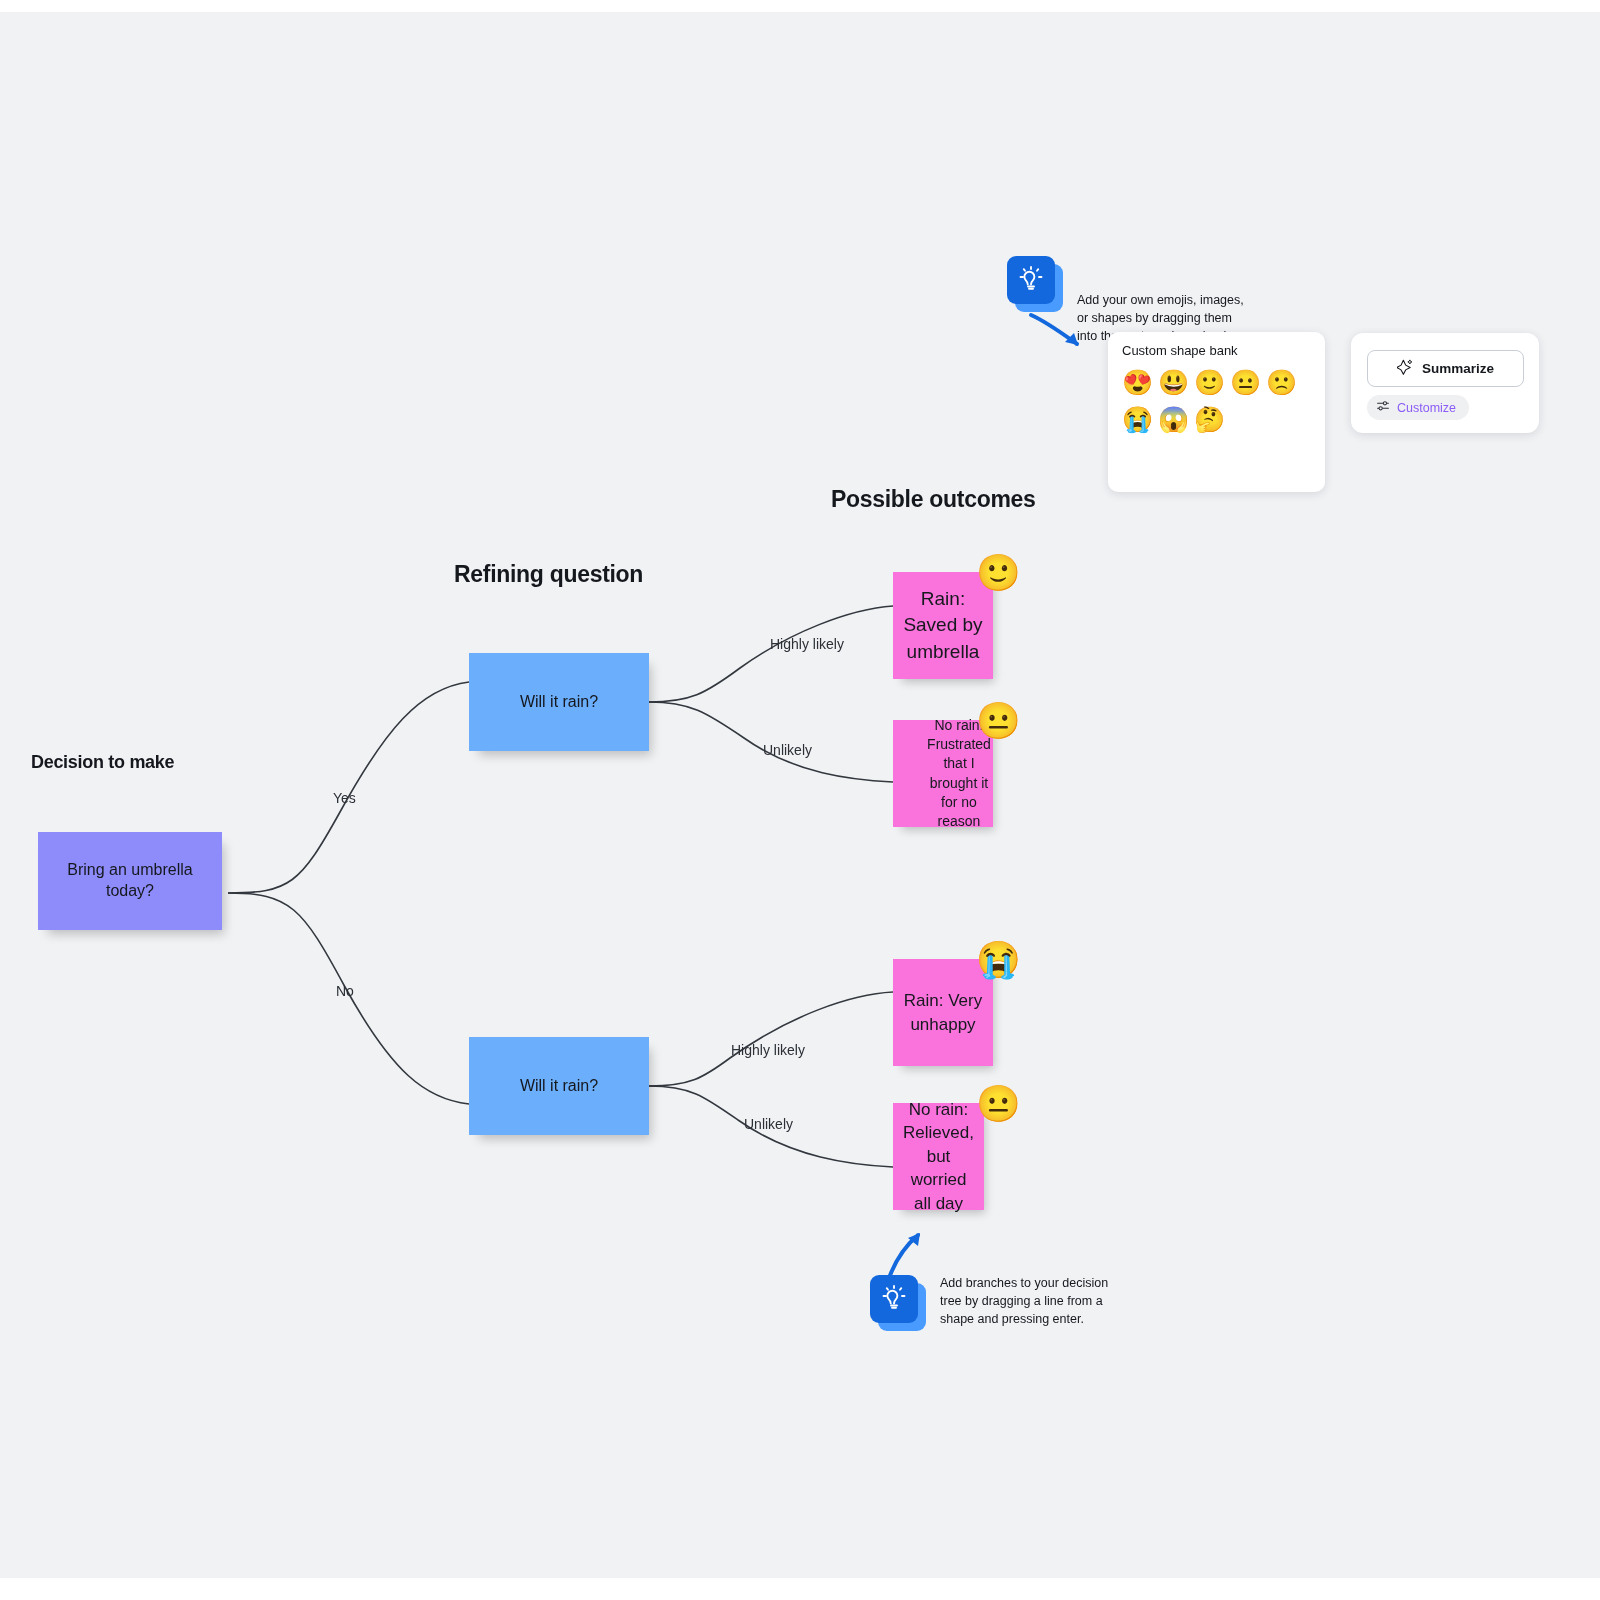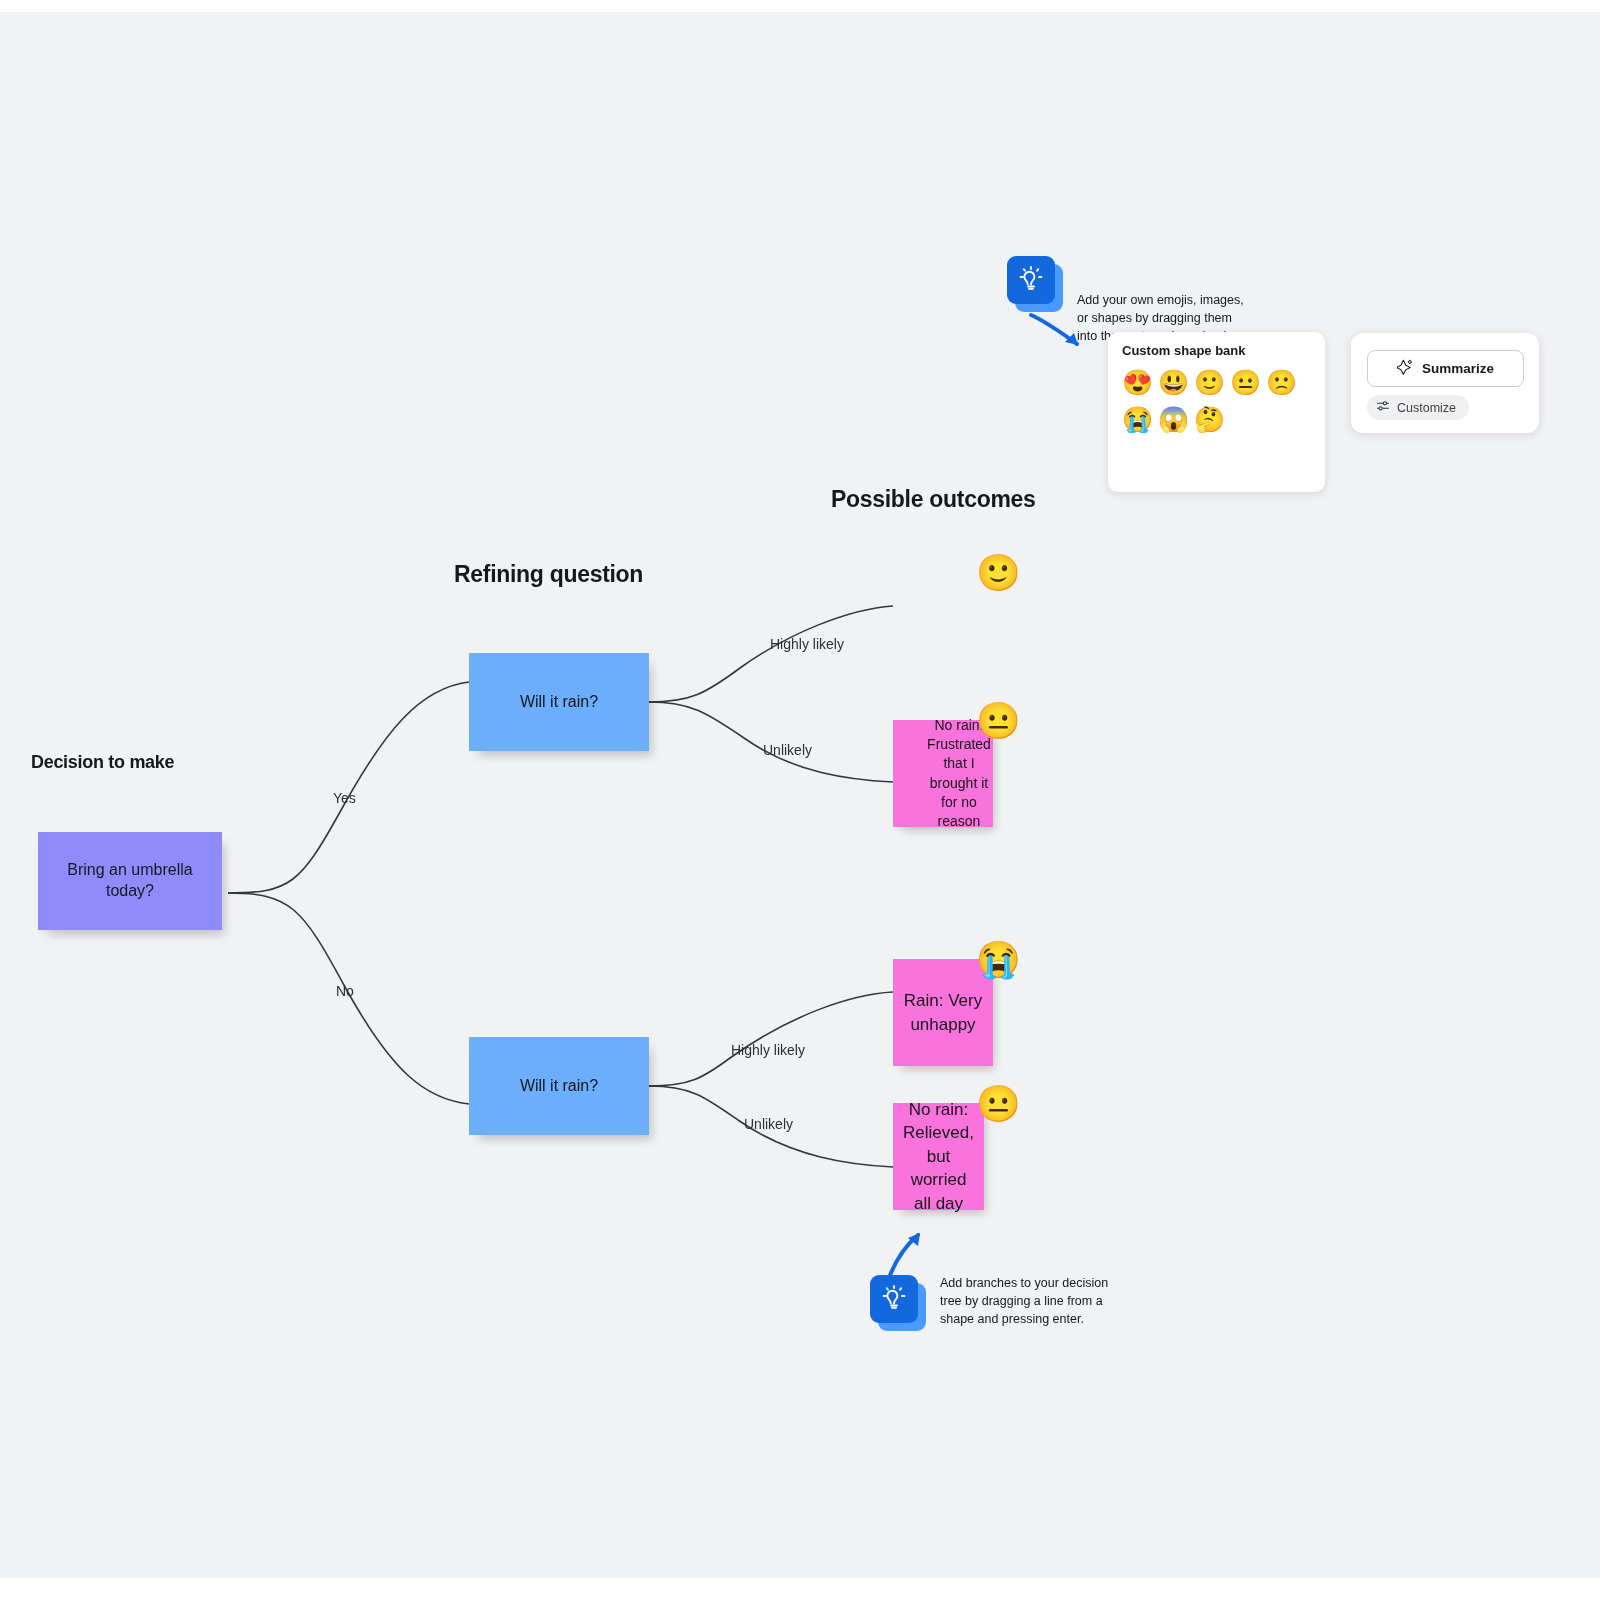--- a/index.html
+++ b/index.html
@@ -140,21 +140,21 @@
 
   
   #shape-bank {
     left: 1108px; top: 320px; width: 217px; height: 160px;
     background: #ffffff;
     border-radius: 10px;
     box-shadow: 0 2px 10px rgba(16,24,40,0.12);
   }
   #shape-bank-title {
     position: absolute; left: 14px; top: 11px;
-    font-size: 13px; font-weight: bold; color: #15181d;
+    font-size: 13px; font-weight: normal; color: #15181d;
   }
   .emoji-grid {
     position: absolute; left: 14px; top: 36px;
     width: 190px;
     display: flex; flex-wrap: wrap;
     gap: 8px 7px;
   }
   .emoji-cell {
     width: 29px; height: 29px;
     font-size: 25px; line-height: 29px;
@@ -178,21 +178,21 @@
     gap: 8px;
     font-size: 13.5px; font-weight: bold; color: #15181d;
     box-sizing: border-box;
   }
   #customize-chip {
     position: absolute; left: 16px; top: 62px;
     height: 25px; padding: 0 13px 0 9px;
     border-radius: 13px;
     background: #eff0f2;
     display: inline-flex; align-items: center; gap: 7px;
-    font-size: 12.5px; color: #404040;
+    font-size: 12.5px; color: #8b5cf6;
   }
 </style>
 </head>
 <body>
 
 <div id="canvas" class="abs">
 
   <svg id="edges" class="abs">
     <path d="M 228 881 C 290 881, 300 872, 340 800 C 385 718, 420 676, 469 670"></path>
     <path d="M 228 881 C 290 881, 302 895, 345 975 C 392 1060, 425 1087, 469 1092"></path>
@@ -212,20 +212,21 @@
   <div id="node-rain-yes" class="abs node">Will it rain?</div>
   <div id="node-rain-no" class="abs node">Will it rain?</div>
 
   <div id="label-yes" class="abs edge-label">Yes</div>
   <div id="label-no" class="abs edge-label">No</div>
   <div id="label-hl-1" class="abs edge-label">Highly likely</div>
   <div id="label-ul-1" class="abs edge-label">Unlikely</div>
   <div id="label-hl-2" class="abs edge-label">Highly likely</div>
   <div id="label-ul-2" class="abs edge-label">Unlikely</div>
 
+  <div id="sticky-1" class="abs sticky">Rain: Saved by umbrella</div>
   <div id="sticky-2" class="abs sticky">No rain: Frustrated that I brought it for no reason</div>
   <div id="sticky-3" class="abs sticky">Rain: Very unhappy</div>
   <div id="sticky-4" class="abs sticky">No rain: Relieved, but worried all day</div>
 
   <div id="emoji-1" class="abs emoji-badge">🙂</div>
   <div id="emoji-2" class="abs emoji-badge">😐</div>
   <div id="emoji-3" class="abs emoji-badge">😭</div>
   <div id="emoji-4" class="abs emoji-badge">😐</div>
 
   <div id="hint-top-bulb" class="abs bulb-wrap">

